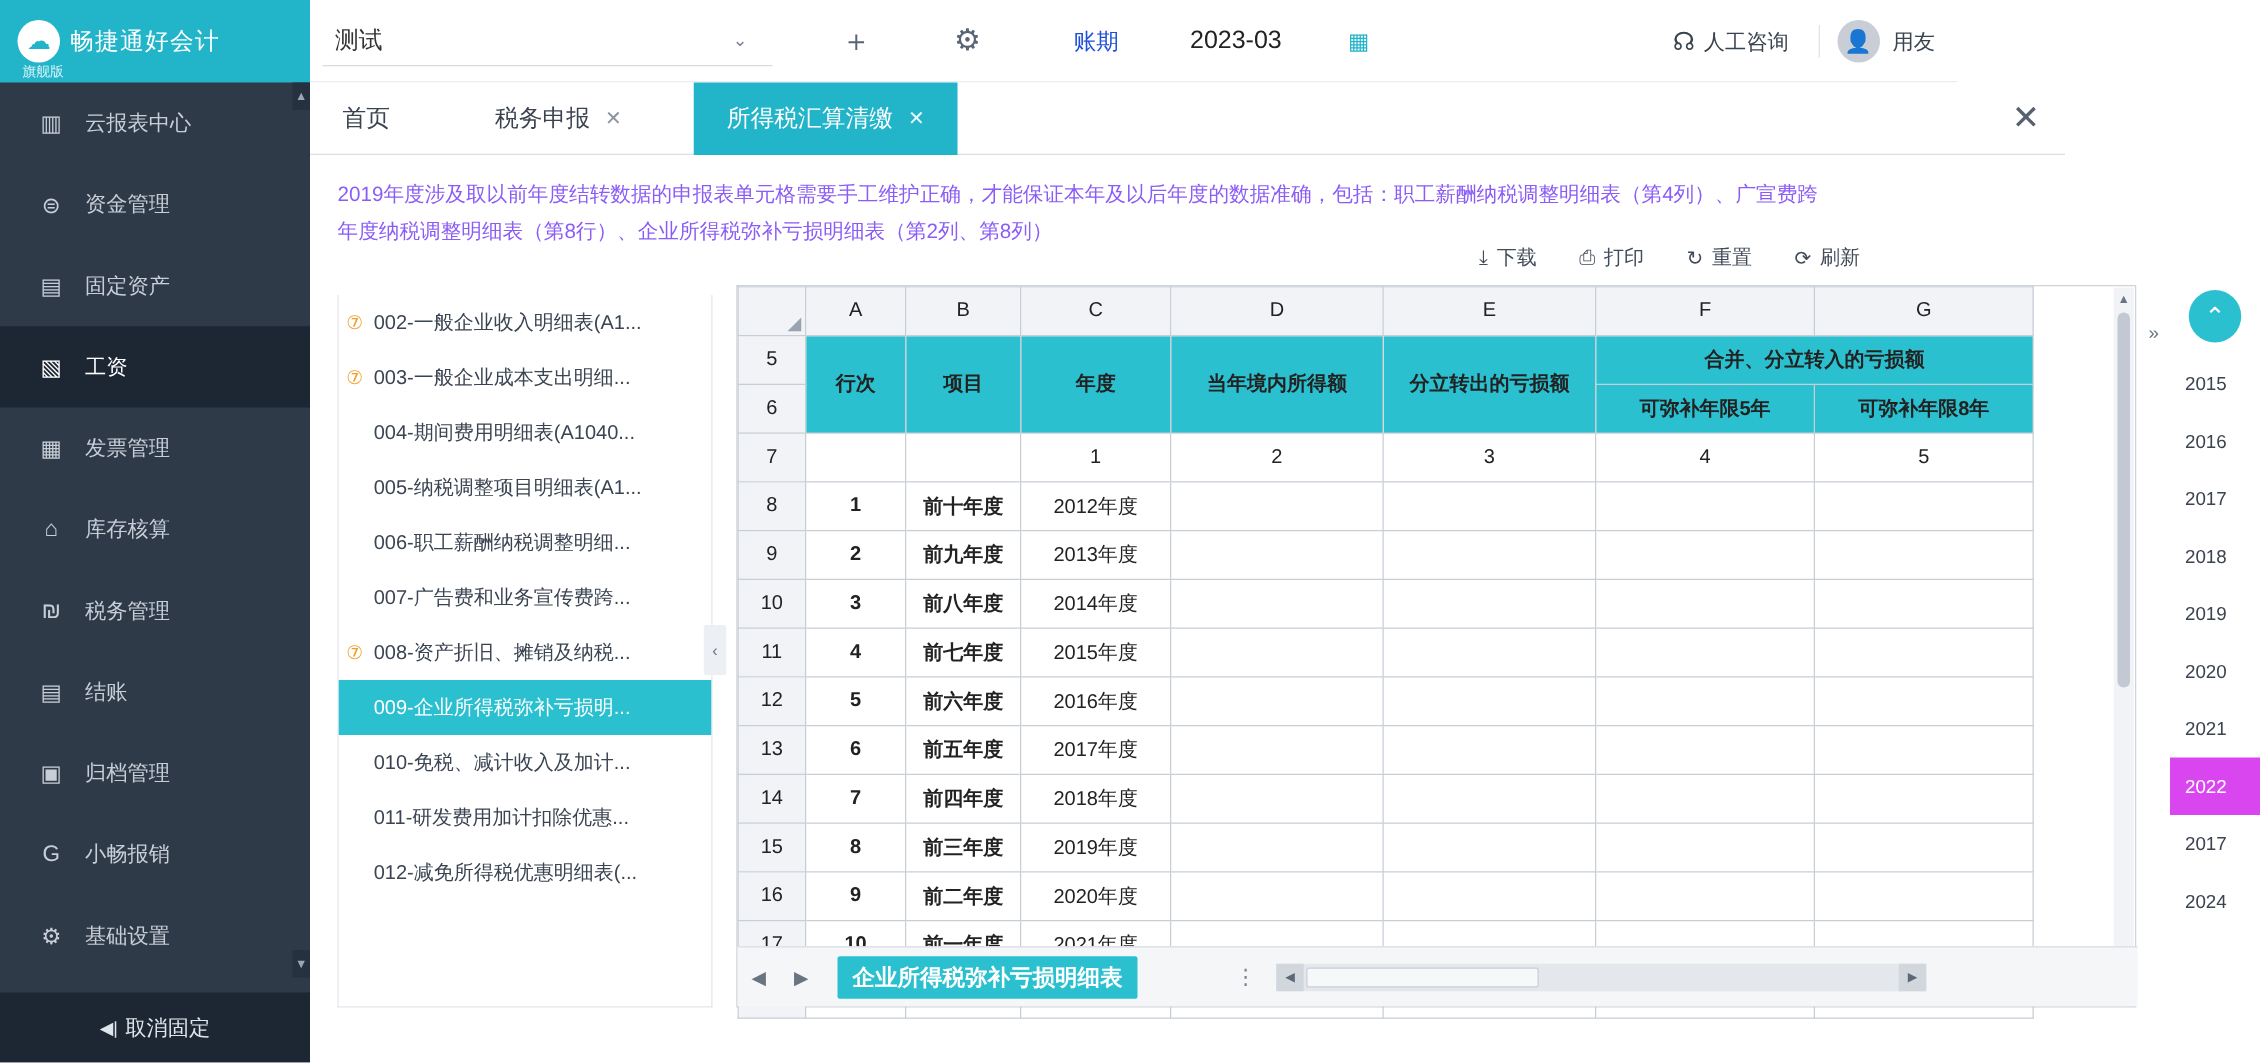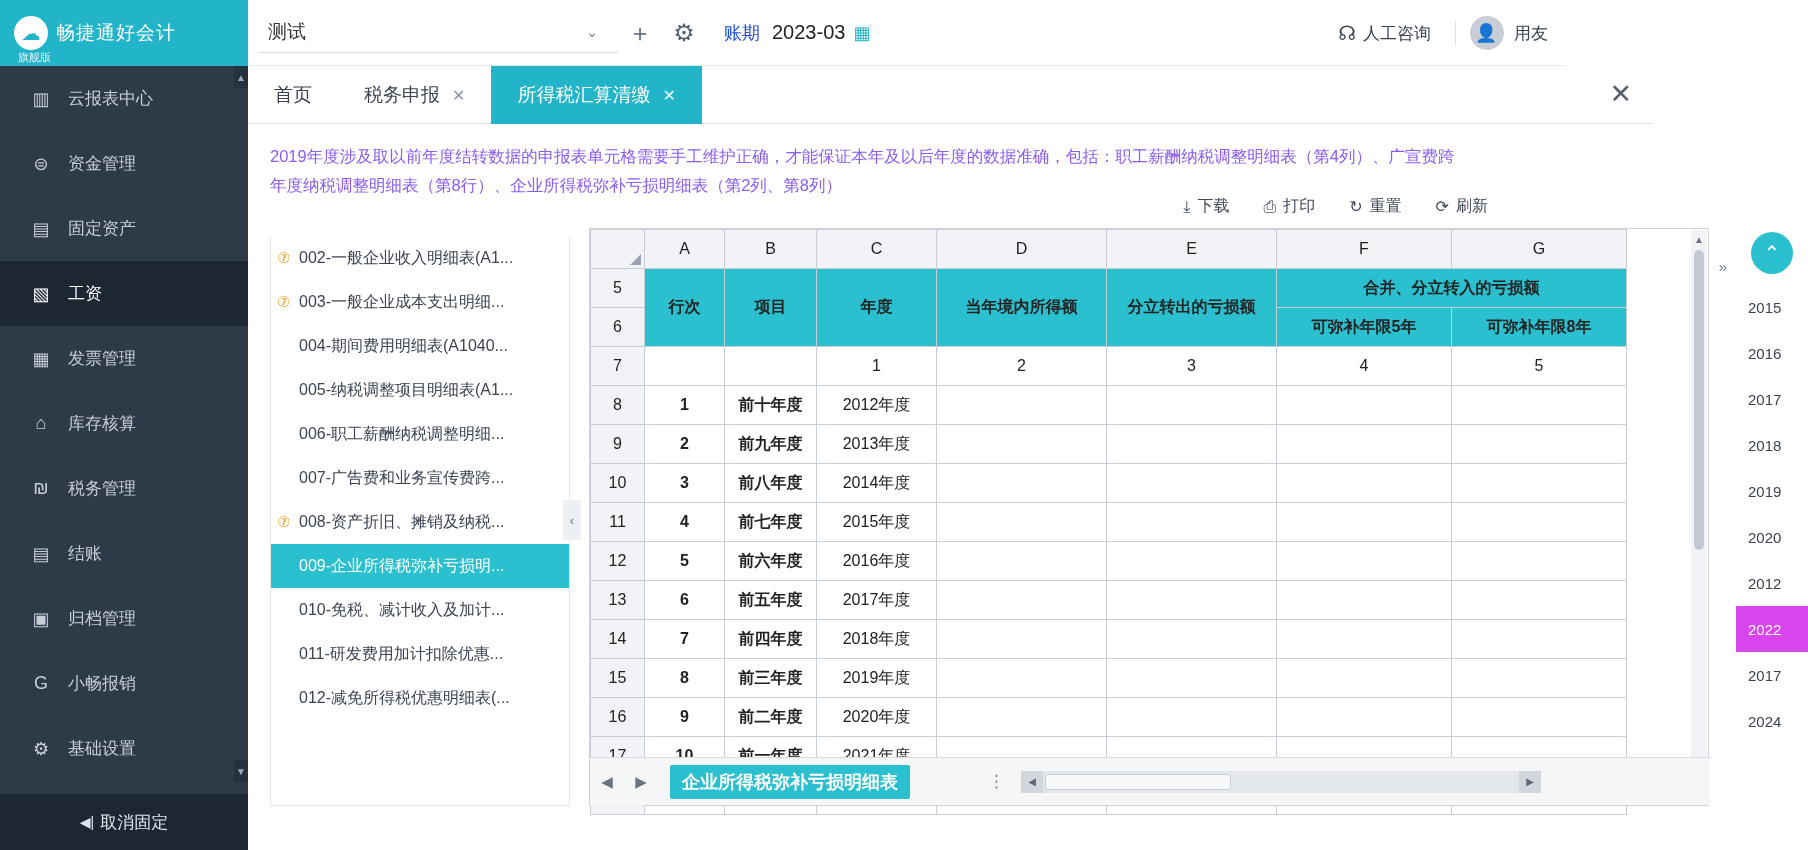--- a/index.html
+++ b/index.html
@@ -51,21 +51,21 @@
     position: absolute; left: 0; bottom: 0; width: 248px; height: 56px;
     background: #1d2633; color: #dfe5ec; font-size: 17px;
     display: flex; align-items: center; justify-content: center;
   }
   .sidebar-footer .pin { margin-right: 6px; font-size: 14px; }
 
   
   .topbar {
     position: absolute; left: 248px; top: 0; width: 1318px; height: 66px;
     background: #ffffff; border-bottom: 1px solid #e6e9ee;
-    display: flex; align-items: center;
+    display: flex; align-items: center; gap: 45px;
   }
   .company-select {
     width: 360px; display: flex; align-items: center; justify-content: space-between;
     padding: 0 20px 0 10px; border-bottom: 1px solid #d7dbe2; height: 40px; margin-left: 10px;
   }
   .company-select .name { font-size: 19px; color: #333; }
   .company-select .chev { color: #7a8394; font-size: 14px; }
   .tb-icon {
     width: 44px; height: 44px; display: flex; align-items: center; justify-content: center;
     color: #5a6474; font-size: 24px;
@@ -83,21 +83,21 @@
   .divider-v { width: 1px; height: 26px; background: #dfe3e9; margin: 0 14px; }
   .avatar {
     width: 34px; height: 34px; border-radius: 50%; background: #c9ced6; color: #fff;
     display: flex; align-items: center; justify-content: center; font-size: 18px; margin-right: 10px;
   }
   .user-name { font-size: 17px; color: #3a4450; }
 
   
   .tabbar {
     position: absolute; left: 248px; top: 66px; width: 1404px; height: 58px;
-    background: #ffffff; border-bottom: 1px solid #dcdfe6; display: flex; align-items: flex-start;
+    background: #ffffff; border-bottom: 1px solid #dcdfe6; display: flex; align-items: center; gap: 32px;
   }
   .tab {
     height: 58px; display: flex; align-items: center; padding: 0 26px;
     font-size: 19px; color: #3c4350; cursor: default;
   }
   .tab .close { margin-left: 12px; font-size: 16px; color: #8c94a2; }
   .tab.active { background: #22b4c8; color: #ffffff; }
   .tab.active .close { color: #eafafd; }
   .tabbar-close {
     position: absolute; right: 20px; top: 12px; font-size: 27px; color: #57606e;
@@ -583,19 +583,19 @@
   <div class="year-rail">
     <div class="rail-top">
       <span>⌃</span>
     </div>
     <div class="year-item">2015</div>
     <div class="year-item">2016</div>
     <div class="year-item">2017</div>
     <div class="year-item">2018</div>
     <div class="year-item">2019</div>
     <div class="year-item">2020</div>
-    <div class="year-item">2012</div>
+    <div class="year-item">2021</div>
     <div class="year-item active">2022</div>
     <div class="year-item">2017</div>
     <div class="year-item">2024</div>
   </div>
 
 </div>
 
 </body></html>

